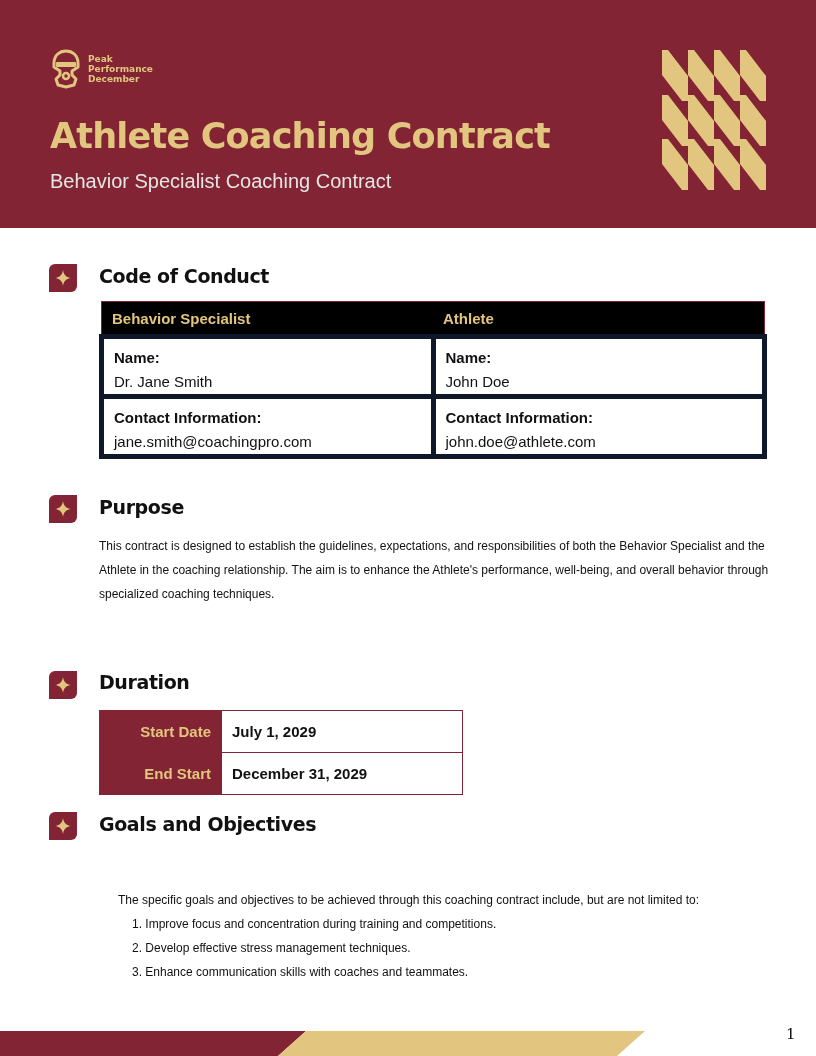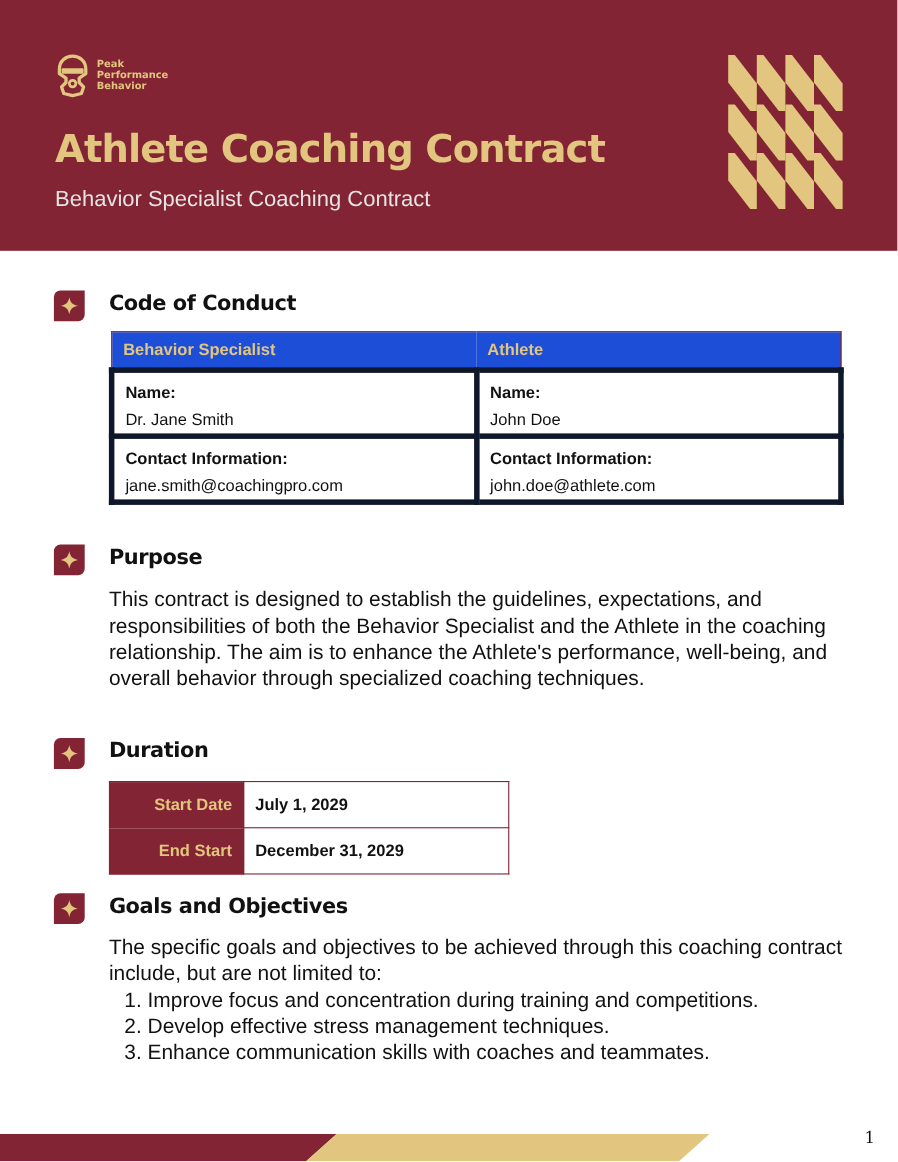--- a/index.html
+++ b/index.html
@@ -39,33 +39,33 @@
     position: absolute; left: 99px;
     font-family: "DejaVu Sans", sans-serif; font-weight: bold;
     font-size: 19px; letter-spacing: -0.4px; color: #111111; white-space: nowrap;
   }
 
   .conduct-table {
     position: absolute; left: 99px; top: 301px; width: 668px;
     border-collapse: collapse; border: 1px solid #822433;
   }
   .conduct-table th {
-    background: #1d4ed8; color: #e2c57e; text-align: left;
+    background: #000000; color: #e2c57e; text-align: left;
     font-size: 15px; font-weight: bold; height: 35px; padding: 0 10px;
   }
   .conduct-table td {
     border: 5px solid #0f172a; height: 59px; padding: 7px 10px 0 10px;
     vertical-align: top; width: 50%; font-size: 15px; line-height: 24px;
   }
   .cell-label { font-weight: bold; display: block; }
   .cell-value { display: block; }
 
   .para {
     position: absolute; left: 99px; width: 670px;
-    font-size: 19px; line-height: 24px; color: #111111;
+    font-size: 12px; line-height: 24px; color: #111111;
   }
 
   .duration-table {
     position: absolute; left: 99px; top: 710px; width: 364px;
     border-collapse: collapse; border: 1px solid #822433;
   }
   .duration-table th {
     background: #822433; color: #e2c57e; text-align: right;
     width: 122px; height: 30px; padding: 0 10px; font-size: 15px; font-weight: bold;
   }
@@ -91,21 +91,21 @@
     <svg width="32" height="40" viewBox="0 0 32 40">
       <g fill="none" stroke="#e2c57e" stroke-width="3" stroke-linejoin="round">
         <path d="M4 14 C4 6 10 2 16 2 C22 2 28 6 28 14 L28 18 L22 22 L22 26 L26 30 L24 36 L16 38 L8 36 L6 30 L10 26 L10 22 L4 18 Z"></path>
       </g>
       <rect x="6" y="13" width="20" height="5" rx="1" fill="#e2c57e"></rect>
       <circle cx="16" cy="27" r="3" fill="none" stroke="#e2c57e" stroke-width="2.5"></circle>
     </svg>
     <div class="logo-text">
       <span>Peak</span>
       <span>Performance</span>
-      <span>Behavior</span>
+      <span>December</span>
     </div>
   </div>
 
   <div class="title">Athlete Coaching Contract</div>
   <div class="subtitle">Behavior Specialist Coaching Contract</div>
 
   <svg class="pattern" width="118" height="150" viewBox="0 0 118 150">
     <defs>
       <polygon id="stripe" points="6,6 12,6 32,32 32,57 26,57 6,31" fill="#e2c57e"></polygon>
     </defs>
@@ -191,21 +191,21 @@
   </tr>
 </tbody>
   </table>
 
 <div class="section-icon" style="top:812px;">
   <svg width="16" height="16" viewBox="0 0 16 16">
       <path d="M8 0 C8.8 5 11 7.2 16 8 C11 8.8 8.8 11 8 16 C7.2 11 5 8.8 0 8 C5 7.2 7.2 5 8 0 Z" fill="#e2c57e"></path>
     </svg>
 </div>
 <div class="section-title" style="top:813px;">Goals and Objectives</div>
-<div class="para" style="top:850px;">
+<div class="para" style="top:888px;margin-left:19px;">
   <p>The specific goals and objectives to be achieved through this coaching contract include, but are not limited to:</p>
   <ol class="goals-list">
     <li>1. Improve focus and concentration during training and competitions.</li>
     <li>2. Develop effective stress management techniques.</li>
     <li>3. Enhance communication skills with coaches and teammates.</li>
   </ol>
 </div>
 
 <svg class="footer-bar" width="650" height="25" viewBox="0 0 650 25">
   <polygon points="0,0 306,0 278,25 0,25" fill="#822433"></polygon>

